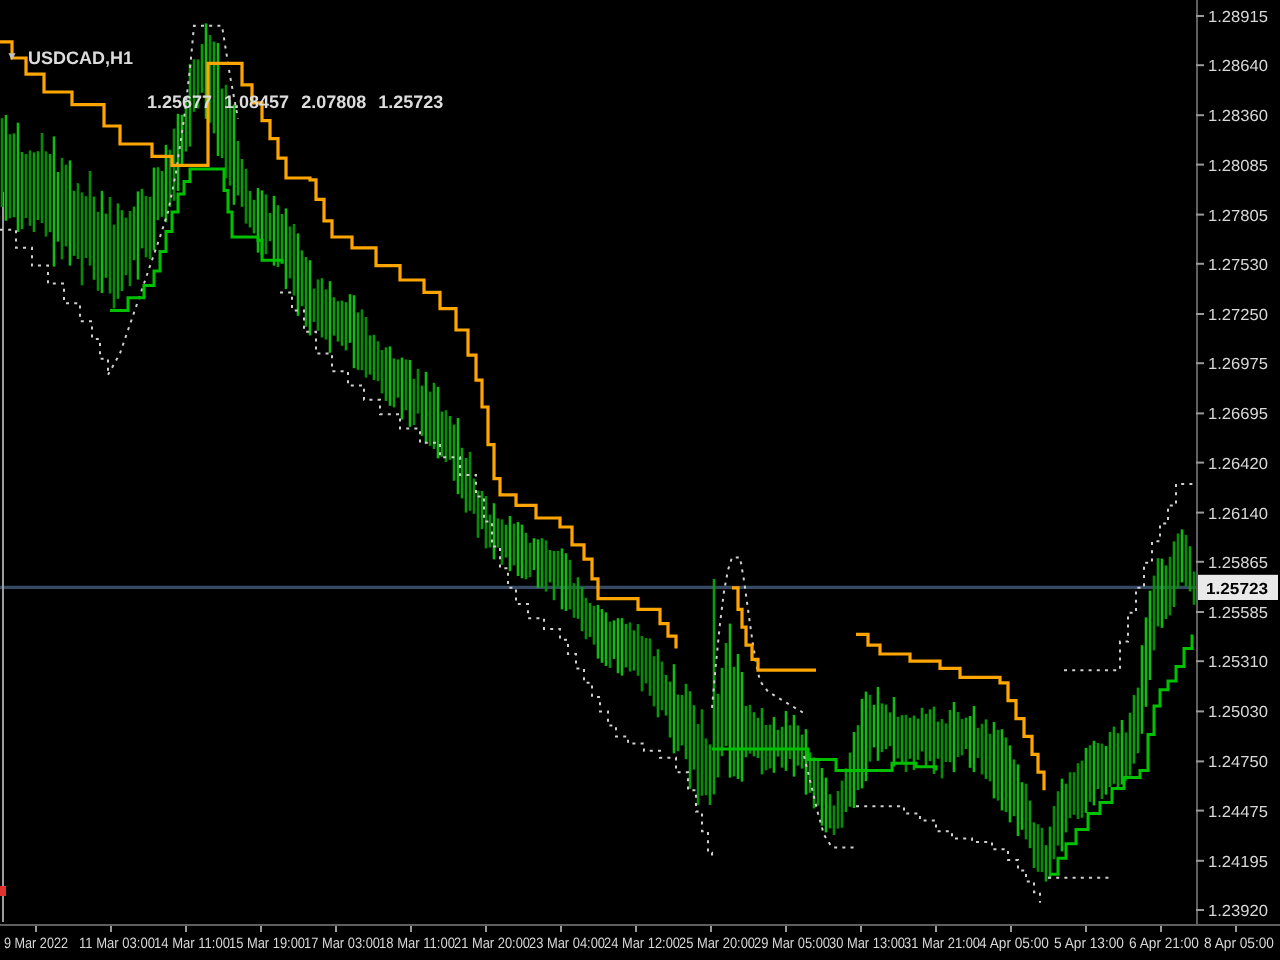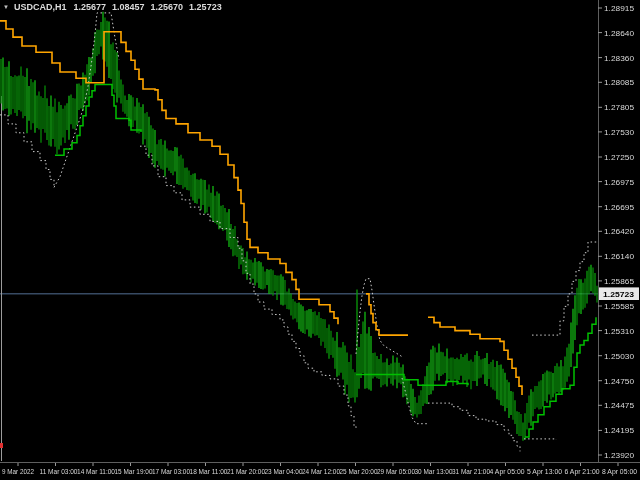--- a/index.html
+++ b/index.html
@@ -8,21 +8,21 @@
     font-family:"Liberation Sans",sans-serif;overflow:hidden;
   }
   .mt4-window svg{position:absolute;left:0;top:0;}
   .ohlc{
     position:absolute;top:2px;left:3px;z-index:5;
     color:#dcdcdc;font-size:9px;font-weight:bold;
     display:flex;align-items:center;white-space:nowrap;
   }
   .ohlc .tri{color:#c0c0c0;font-size:6px;margin-right:5px;line-height:10px;}
   .ohlc .sym{margin-right:7px;}
-  .ohlc .val{margin-right:6px;}
+  .ohlc .val{margin-right:6px;margin-top:44px;}
 </style>
 </head>
 <body>
 
 <div class="mt4-window">
   <svg id="chart-svg" width="640" height="480" viewBox="0 0 640 480">
       <line x1="0" y1="293.7" x2="598" y2="293.7" stroke="#374a63" stroke-width="1.6"></line>
       <line x1="1.5" y1="96" x2="1.5" y2="461" stroke="#9c9c9c" stroke-width="1"></line>
       <g>
         <line x1="1" y1="59.1" x2="1" y2="103.5" stroke="#078a07" stroke-width="1.3"></line>
@@ -425,16 +425,16 @@
         <text x="564.5" y="474" fill="#d8d8d8" font-size="7.5px" font-family="&quot;Liberation Sans&quot;,sans-serif" textLength="35" lengthAdjust="spacingAndGlyphs">6 Apr 21:00</text>
         <line x1="618.0" y1="463" x2="618.0" y2="466" stroke="#9a9a9a" stroke-width="1"></line>
         <text x="602.0" y="474" fill="#d8d8d8" font-size="7.5px" font-family="&quot;Liberation Sans&quot;,sans-serif" textLength="35" lengthAdjust="spacingAndGlyphs">8 Apr 05:00</text>
       </g>
     </svg>
   <div class="ohlc">
     <span class="tri">▼</span>
     <span class="sym">USDCAD,H1</span>
     <span class="val">1.25677</span>
     <span class="val">1.08457</span>
-    <span class="val">1.25670</span>
+    <span class="val">2.07808</span>
     <span class="val">1.25723</span>
   </div>
 </div>
 
 </body></html>

